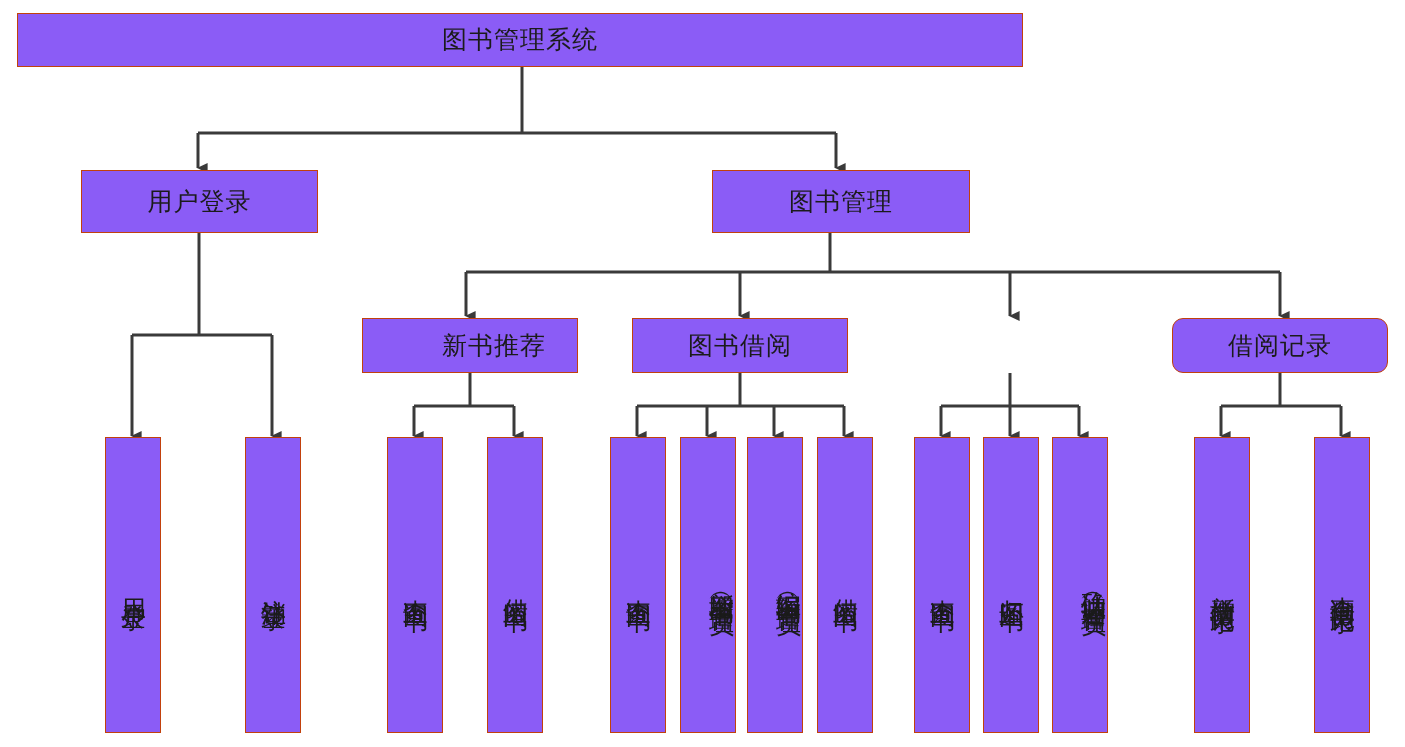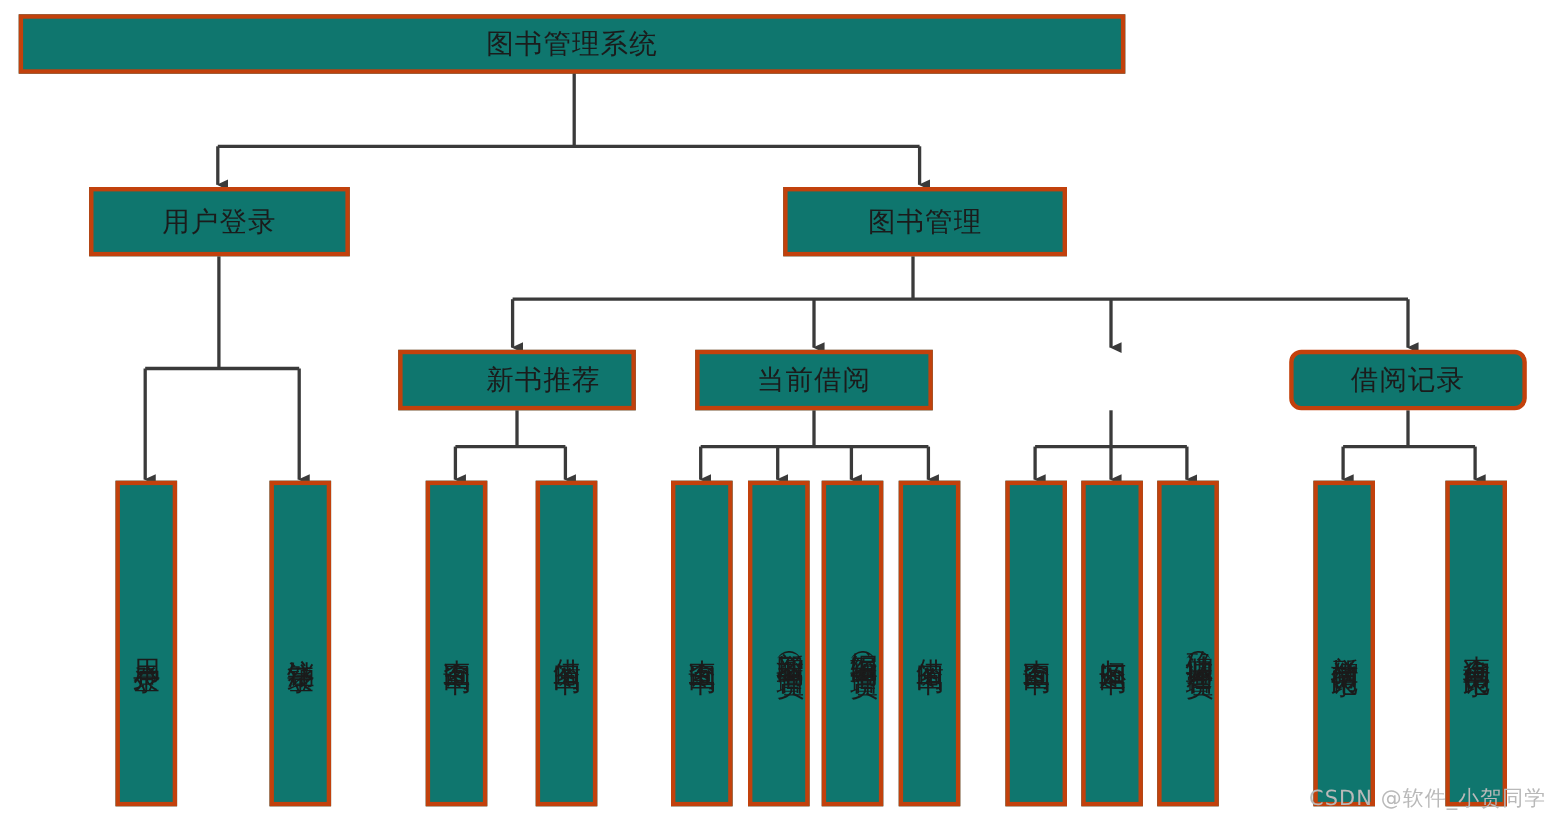--- a/index.html
+++ b/index.html
@@ -7,22 +7,22 @@
   #stage{
     position:relative;
     width:1405px;height:747px;
     background:#ffffff;
     overflow:hidden;
   }
   #edges{position:absolute;left:0;top:0;width:1405px;height:747px;}
   .node{
     position:absolute;
     box-sizing:border-box;
-    border:4px solid #c2410c;
-    background:#0f766e;
+    border:1px solid #c2410c;
+    background:#8b5cf6;
     display:flex;
     align-items:center;
     justify-content:center;
     color:#1b1b1b;
     line-height:1.12;
   }
   .node.h{
     font-size:25px;
     letter-spacing:1px;
   }
@@ -99,36 +99,35 @@
       <path d="M1341,406 L1341,436" marker-end="url(#arw)"></path>
     </g>
   </svg>
 
   <div class="node h" style="left:17px;top:13px;width:1006px;height:54px;">图书管理系统</div>
 
   <div class="node h" style="left:81px;top:170px;width:237px;height:63px;">用户登录</div>
   <div class="node h" style="left:712px;top:170px;width:258px;height:63px;">图书管理</div>
 
   <div class="node h" style="left:362px;top:318px;width:216px;height:55px;padding-left:48px;">新书推荐</div>
-  <div class="node h" style="left:632px;top:318px;width:216px;height:55px;">当前借阅</div>
+  <div class="node h" style="left:632px;top:318px;width:216px;height:55px;">图书借阅</div>
   <div class="node h" style="left:1172px;top:318px;width:216px;height:55px;border-radius:11px;">借阅记录</div>
 
   <div class="node v" style="left:105px;top:437px;width:56px;height:296px;">用户登录</div>
   <div class="node v" style="left:245px;top:437px;width:56px;height:296px;">注销登录</div>
 
   <div class="node v" style="left:387px;top:437px;width:56px;height:296px;">查询图书</div>
   <div class="node v" style="left:487px;top:437px;width:56px;height:296px;">借阅图书</div>
 
   <div class="node v" style="left:610px;top:437px;width:56px;height:296px;">查询图书</div>
   <div class="node v top" style="left:680px;top:437px;width:56px;height:296px;">新增图书（管理员）</div>
   <div class="node v top" style="left:747px;top:437px;width:56px;height:296px;">编辑图书（管理员）</div>
   <div class="node v" style="left:817px;top:437px;width:56px;height:296px;">借阅图书</div>
 
   <div class="node v" style="left:914px;top:437px;width:56px;height:296px;">查询图书</div>
   <div class="node v" style="left:983px;top:437px;width:56px;height:296px;">归还图书</div>
   <div class="node v top" style="left:1052px;top:437px;width:56px;height:296px;">确认归还（管理员）</div>
 
   <div class="node v" style="left:1194px;top:437px;width:56px;height:296px;">新增借阅记录</div>
   <div class="node v" style="left:1314px;top:437px;width:56px;height:296px;">查询借阅记录</div>
 
-  <div class="watermark">CSDN @软件_小贺同学</div>
 
 </div>
 
 </body></html>

